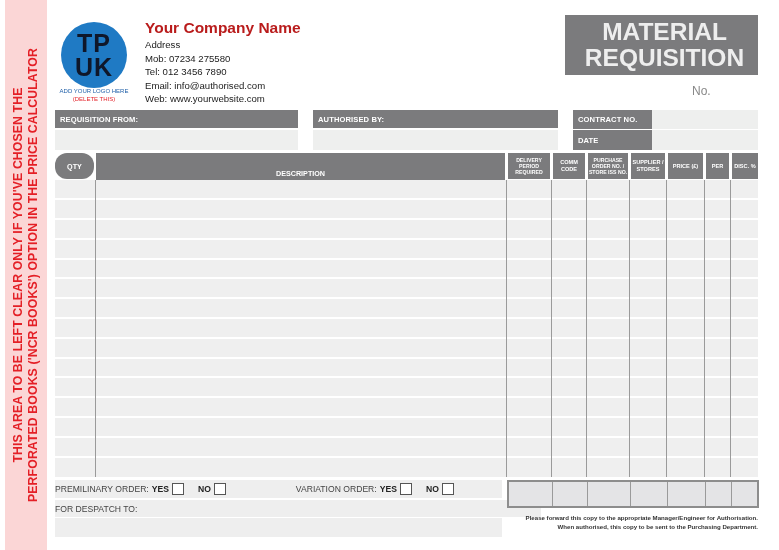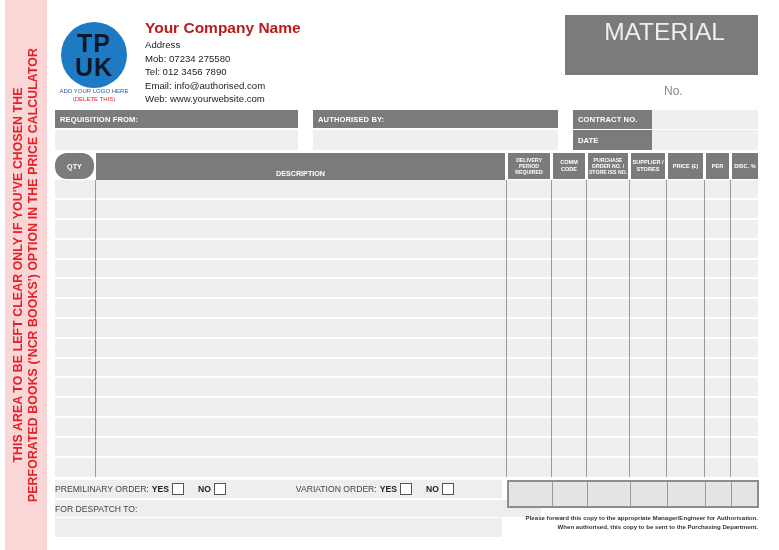--- a/index.html
+++ b/index.html
@@ -24,23 +24,23 @@
   .logo-line.first { padding-top: 9px; }
   .logo-cap1 { left: 55px; top: 88px; width: 78px; text-align: center; font-size: 6px; color: #1f5fa8; white-space: nowrap; }
   .logo-cap2 { left: 55px; top: 96px; width: 78px; text-align: center; font-size: 6px; color: #e41f26; white-space: nowrap; }
 
   
   .company-name { left: 145px; top: 19px; font-size: 15.5px; font-weight: bold; color: #b91c1c; }
   .company-line { left: 145px; font-size: 9.6px; color: #222; }
 
   
   .title-box { left: 565px; top: 15px; width: 193px; height: 60px; background: #7b7b7d; color: #eeeeee; text-align: center; }
-  .title-line { display: block; font-weight: normal; font-size: 24.5px; line-height: 26px; font-family: "Liberation Sans", sans-serif; margin-left: 6px; }
+  .title-line { display: block; font-weight: bold; font-size: 24.5px; line-height: 26px; font-family: "Liberation Sans", sans-serif; margin-left: 6px; }
   .title-line.first { padding-top: 4px; }
-  .number-label { left: 664px; top: 84px; font-size: 12px; color: #888; }
+  .number-label { left: 692px; top: 84px; font-size: 12px; color: #888; }
 
   
   .hdr { background: #7b7b7d; color: #fff; font-weight: bold; font-size: 7.6px; padding-left: 5px; display: flex; align-items: center; letter-spacing: 0.1px; }
   .fld { background: #eeefee; }
 
   
   .th { background: #7b7b7d; color: #fff; font-weight: bold; font-size: 7.2px; display: flex; align-items: center; justify-content: center; text-align: center; }
   .th.small { font-size: 5.2px; line-height: 6px; }
   .th.mid { font-size: 5.6px; line-height: 7px; }
   .cell { background: #efefef; }
@@ -78,20 +78,21 @@
 
 <div class="abs company-name">Your Company Name</div>
 <div class="abs company-line" style="top:39px;">Address</div>
 <div class="abs company-line" style="top:53px;">Mob: 07234 275580</div>
 <div class="abs company-line" style="top:66px;">Tel: 012 3456 7890</div>
 <div class="abs company-line" style="top:80px;">Email: info@authorised.com</div>
 <div class="abs company-line" style="top:93px;">Web: www.yourwebsite.com</div>
 
 <div class="abs title-box">
   <span class="title-line first">MATERIAL</span>
+  <span class="title-line">REQUISITION</span>
 </div>
 <div class="abs number-label">No.</div>
 
 <div class="abs hdr" style="left:55px; top:110px; width:243px; height:18px;">REQUISITION FROM:</div>
 <div class="abs fld" style="left:55px; top:130px; width:243px; height:20px;"></div>
 
 <div class="abs hdr" style="left:313px; top:110px; width:245px; height:18px;">AUTHORISED BY:</div>
 <div class="abs fld" style="left:313px; top:130px; width:245px; height:20px;"></div>
 
 <div class="abs hdr" style="left:573px; top:110px; width:79px; height:19px;">CONTRACT NO.</div>

